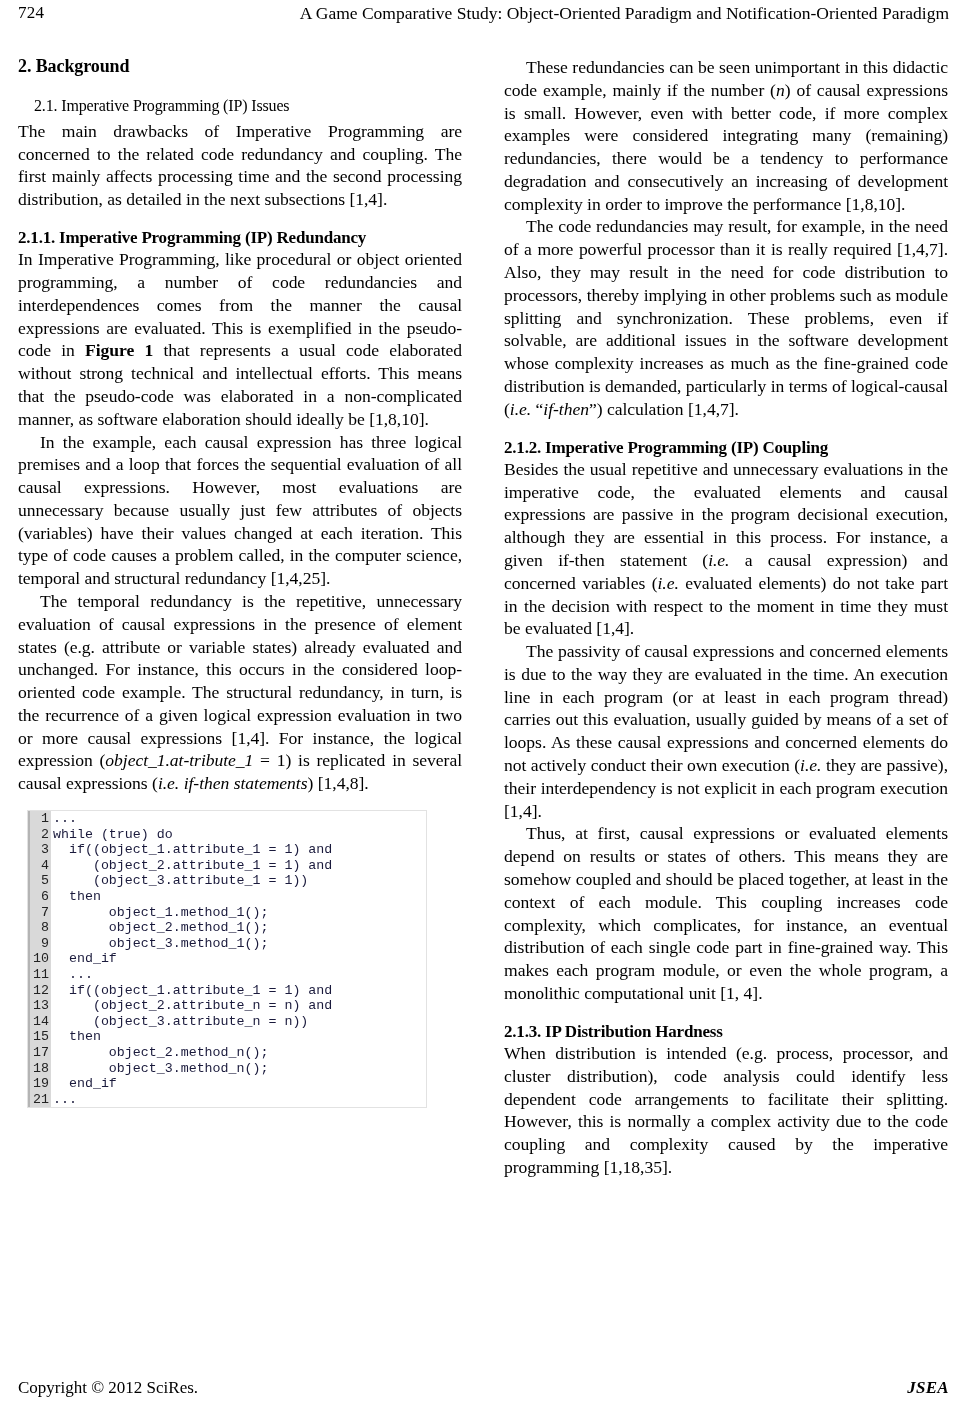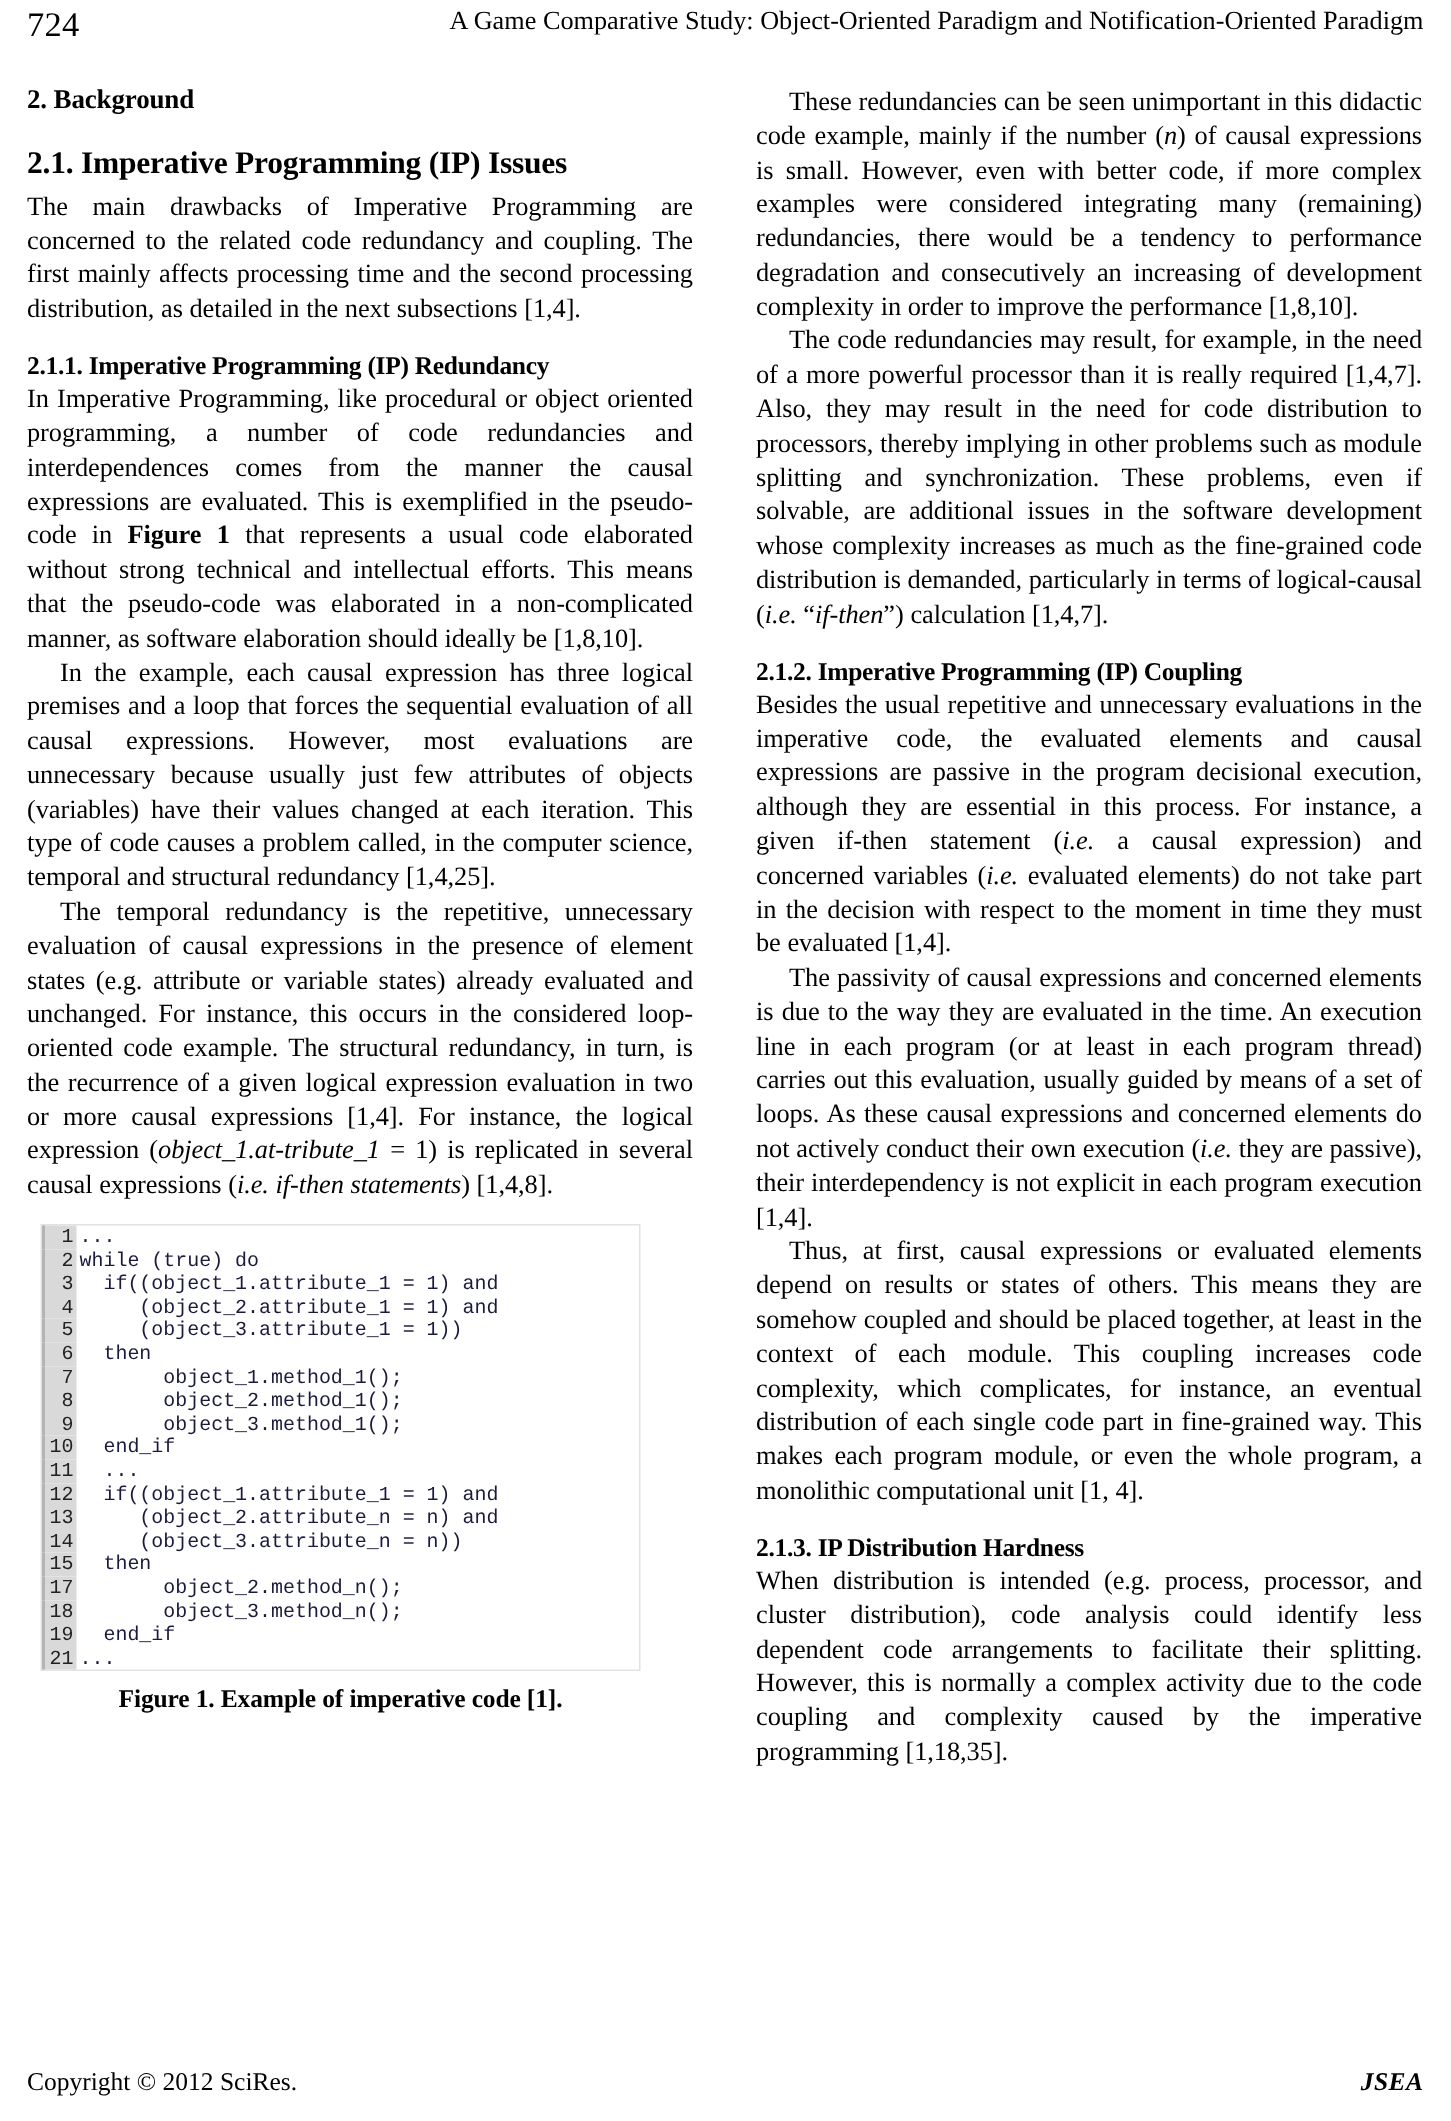--- a/index.html
+++ b/index.html
@@ -25,21 +25,21 @@
 
   
   .running-head {
     position: relative;
     height: 30px;
     display: flex;
     align-items: flex-start;
     padding-top: 4px;
   }
   .folio {
-    font-size: 23px;
+    font-size: 17px;
     line-height: 1.1;
     letter-spacing: 0.2px;
   }
   .head-title {
     position: absolute;
     left: 0;
     right: 0;
     top: 4px;
     text-align: right;
     font-size: 17.5px;
@@ -58,23 +58,23 @@
   }
 
   h2.sec {
     font-size: 18px;
     font-weight: bold;
     margin: 0 0 10px 0;
     line-height: 1.2;
     letter-spacing: -0.1px;
   }
   h3.subsec {
-    font-size: 21px;
-    font-weight: bold;
-    margin: 18px 0 5px 0;
+    font-size: 16px;
+    font-weight: normal;
+    margin: 18px 0 5px 16px;
     line-height: 1.2;
     letter-spacing: -0.15px;
   }
   h4.subsubsec {
     font-size: 17px;
     font-weight: bold;
     margin: 17px 0 0 0;
     line-height: 1.2;
     letter-spacing: -0.2px;
   }
@@ -205,21 +205,20 @@
             <div class="codeline"><span class="gutter">11</span><span class="code">  ...</span></div>
             <div class="codeline"><span class="gutter">12</span><span class="code">  if((object_1.attribute_1 = 1) and</span></div>
             <div class="codeline"><span class="gutter">13</span><span class="code">     (object_2.attribute_n = n) and</span></div>
             <div class="codeline"><span class="gutter">14</span><span class="code">     (object_3.attribute_n = n))</span></div>
             <div class="codeline"><span class="gutter">15</span><span class="code">  then</span></div>
             <div class="codeline"><span class="gutter">17</span><span class="code">       object_2.method_n();</span></div>
             <div class="codeline"><span class="gutter">18</span><span class="code">       object_3.method_n();</span></div>
             <div class="codeline"><span class="gutter">19</span><span class="code">  end_if</span></div>
             <div class="codeline"><span class="gutter">21</span><span class="code">...</span></div>
           </div>
-        <div class="figcap">Figure 1. Example of imperative code [1].</div>
       </div>
 
     </div>
 
     <div class="col">
 
       <p class="body indent"><span>These redundancies can be seen unimportant in this didactic code example, mainly if the number (</span><em class="it">n</em><span>) of causal expressions is small. However, even with better code, if more complex examples were considered integrating many (remaining) redundancies, there would be a tendency to performance degradation and consecutively an increasing of development complexity in order to improve the performance [1,8,10].</span></p>
 
       <p class="body indent"><span>The code redundancies may result, for example, in the need of a more powerful processor than it is really required [1,4,7]. Also, they may result in the need for code distribution to processors, thereby implying in other problems such as module splitting and synchronization. These problems, even if solvable, are additional issues in the software development whose complexity increases as much as the fine-grained code distribution is demanded, particularly in terms of logical-causal (</span><em class="it">i.e.</em><span> “</span><em class="it">if-then</em><span>”) calculation [1,4,7].</span></p>
 

